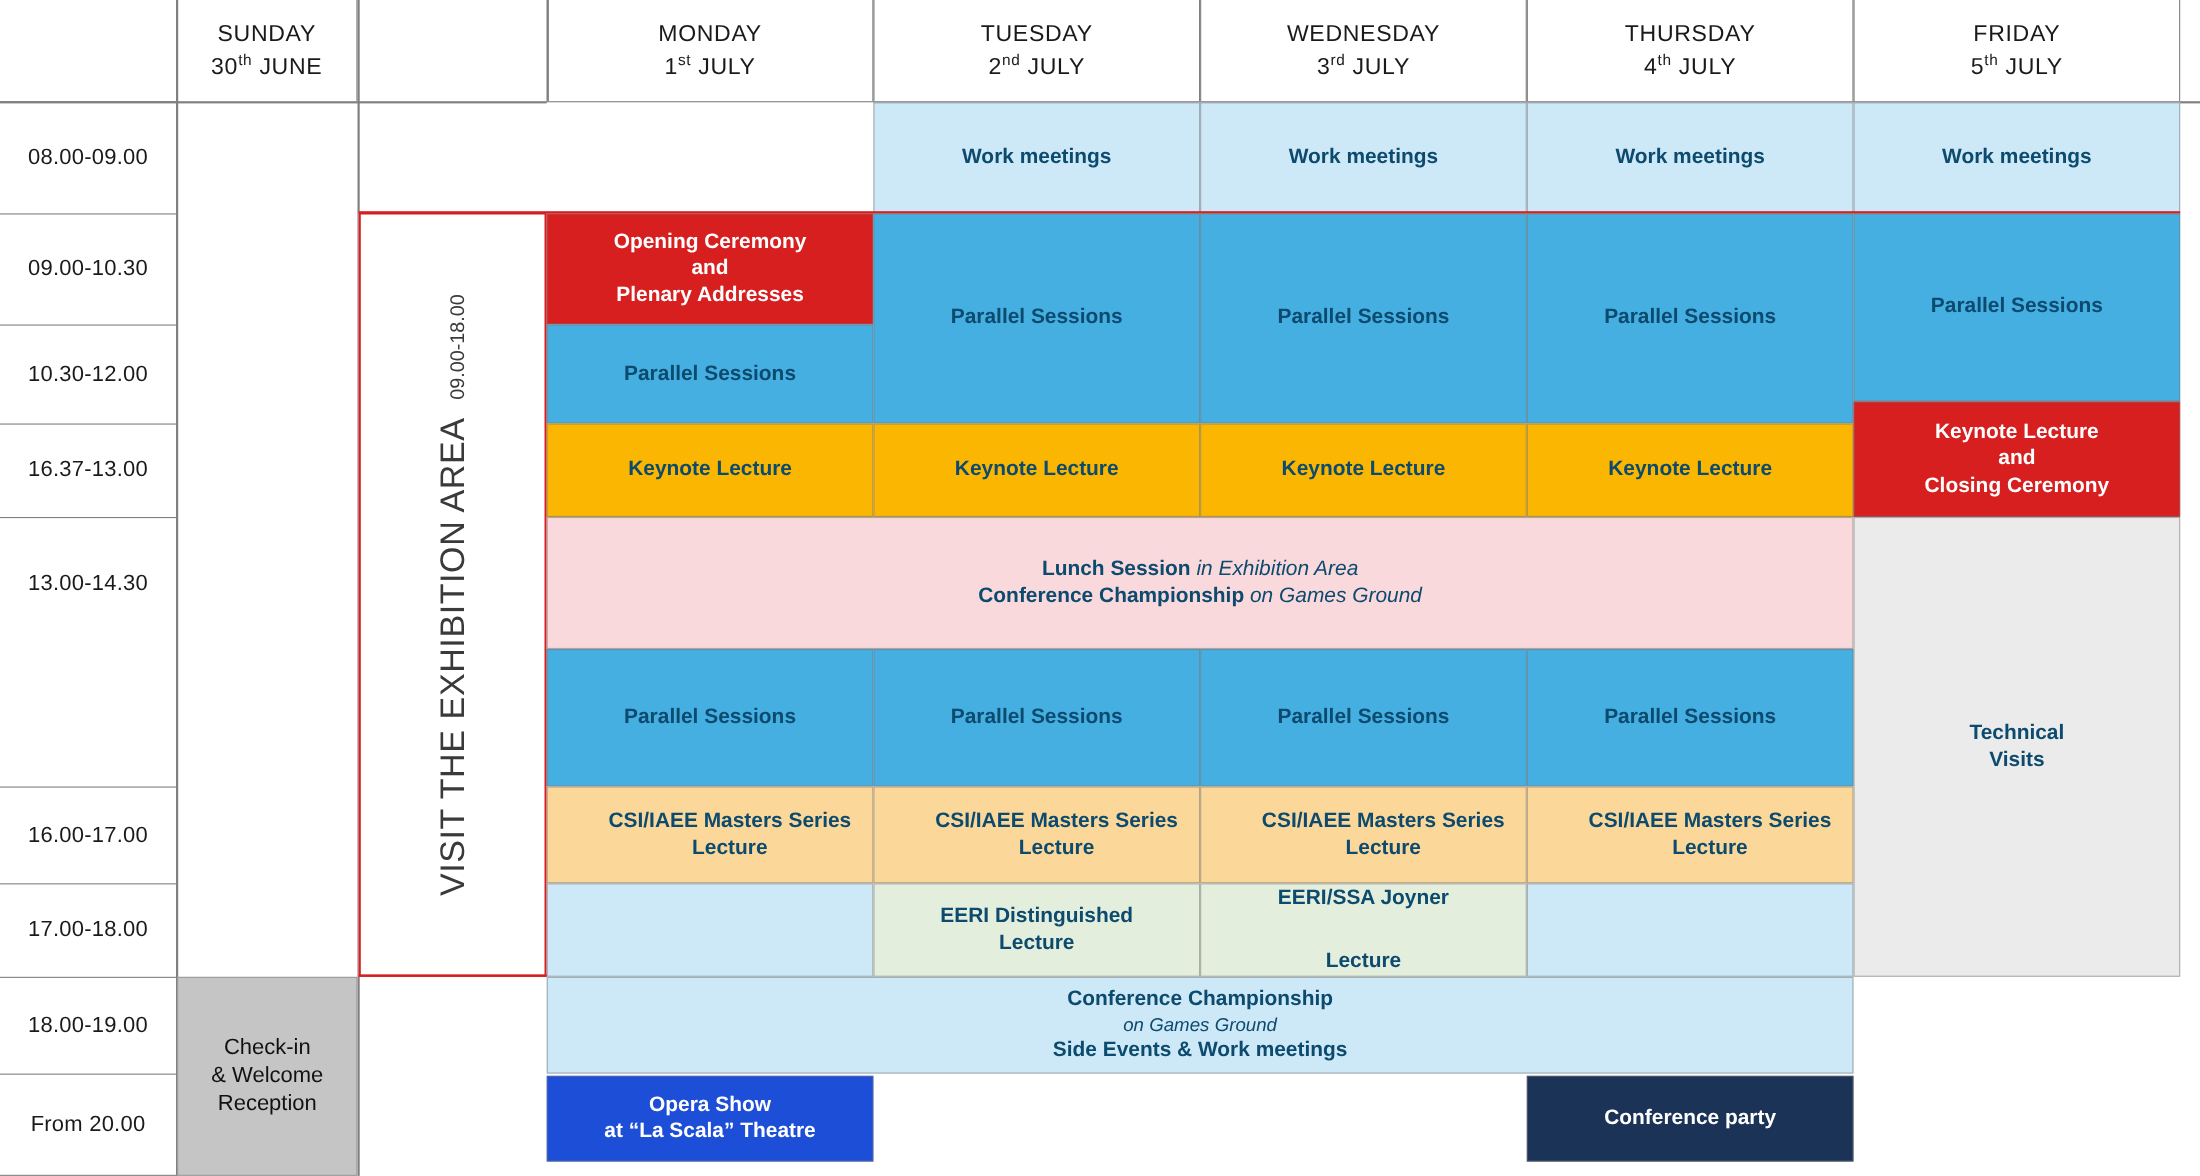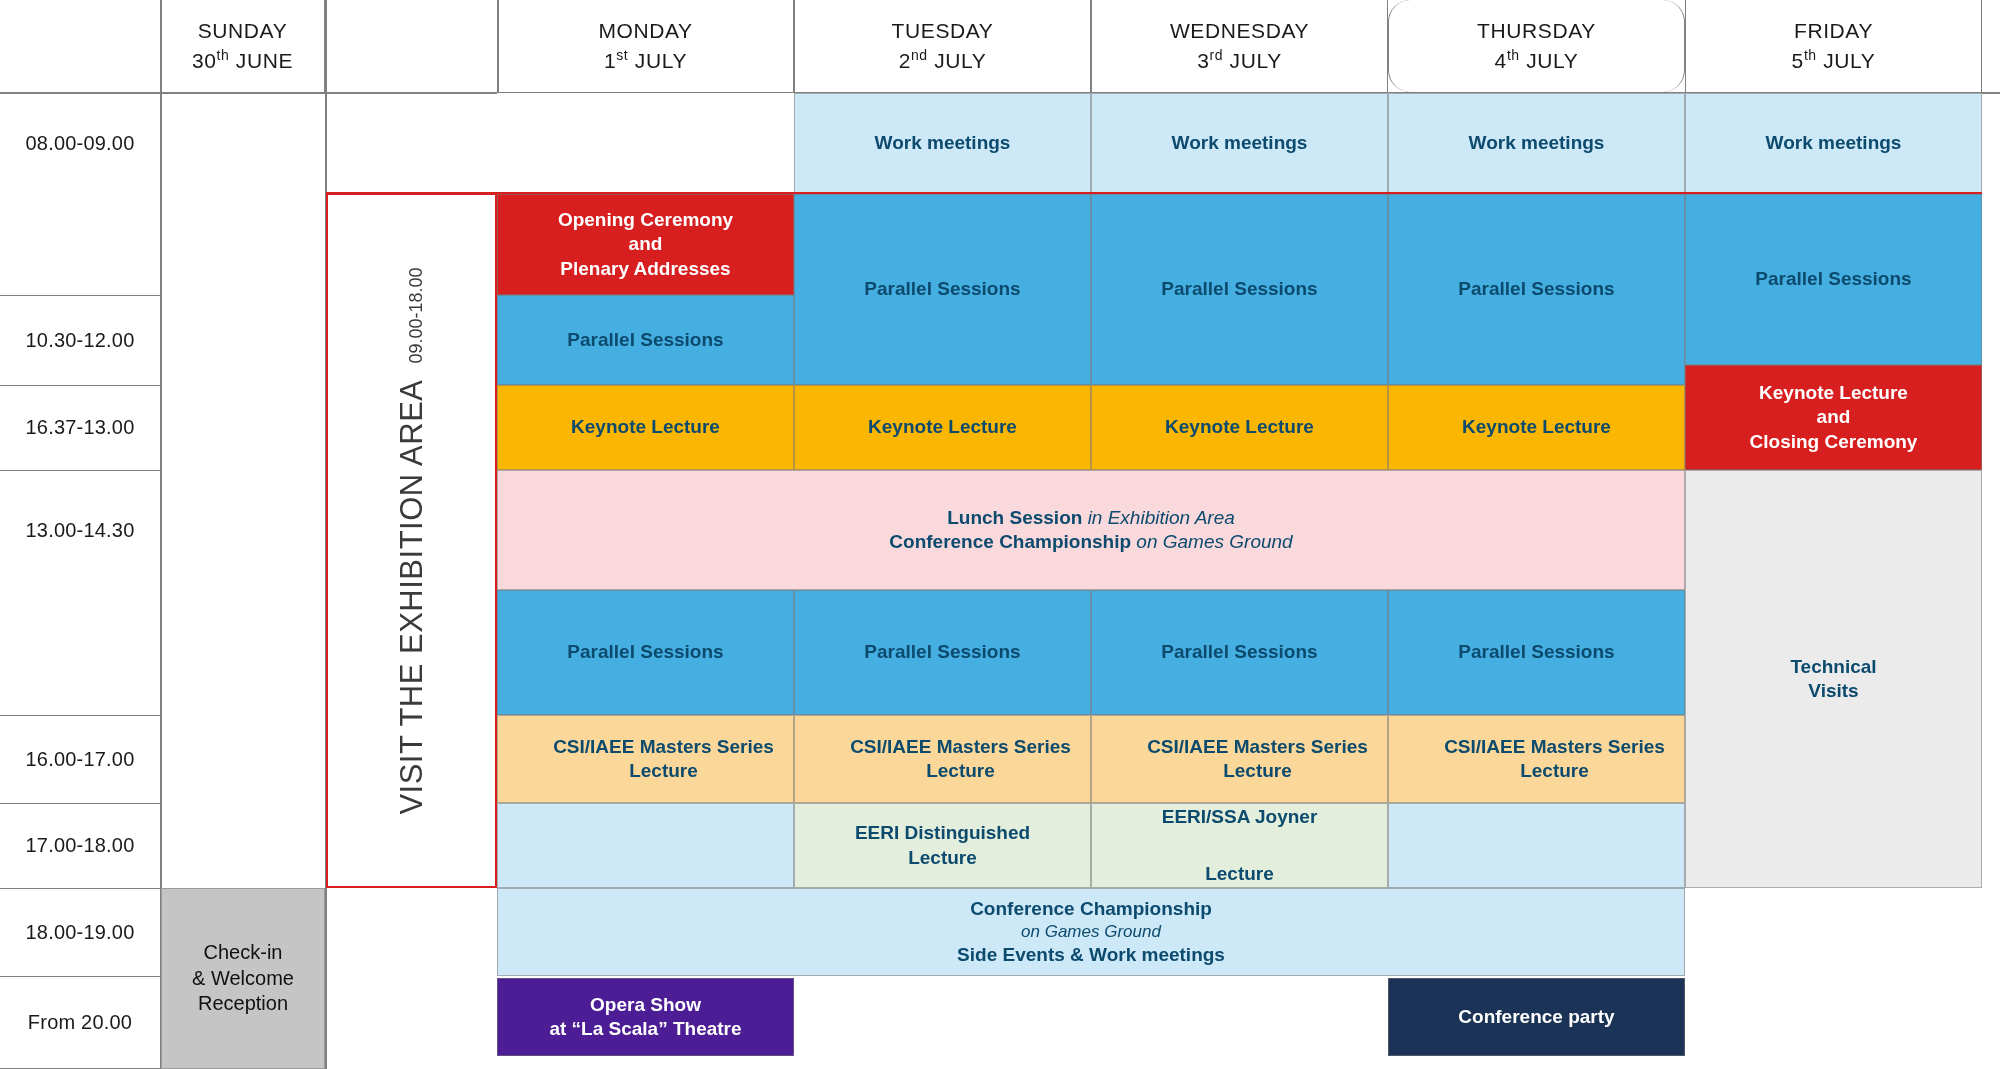--- a/index.html
+++ b/index.html
@@ -79,21 +79,21 @@
   .ev.white  { background:#ffffff; border-color:transparent; }
   .ev.lblue  { background:#cde8f7; }
   .ev.blue   { background:#45afe2; }
   .ev.orange { background:#fab600; }
   .ev.red    { background:#d81f20; color:#ffffff; }
   .ev.pink   { background:#fad9dd; }
   .ev.lorange{ background:#fbd79a;padding-left:36px; }
   .ev.green  { background:#e4eedd; }
   .ev.grey   { background:#ebebeb; }
   .ev.dgrey  { background:#c5c5c5; color:#111; font-weight:400; font-size:20px; }
-  .ev.black  { background:#4c1d95; color:#ffffff; }
+  .ev.black  { background:#1d4ed8; color:#ffffff; }
   .ev.navy   { background:#1b3356; color:#ffffff; }
 
   .ev .sub {
     font-weight: normal;
     font-style: italic;
   }
   .inline-italic {
     font-style: italic;
     font-weight: normal;
   }
@@ -151,31 +151,32 @@
   <div class="cell dayhead" style="left:794px; top:0px; width:297px; height:92px;">
     <span class="d1">TUESDAY</span>
     <span class="d2"><span>2</span><sup>nd</sup> <span>JULY</span></span>
   </div>
 
   <div class="cell dayhead" style="left:1091px; top:0px; width:297px; height:92px;">
     <span class="d1">WEDNESDAY</span>
     <span class="d2"><span>3</span><sup>rd</sup> <span>JULY</span></span>
   </div>
 
-  <div class="cell dayhead" style="left:1388px; top:0px; width:297px; height:92px;border-radius:22px;">
+  <div class="cell dayhead" style="left:1388px; top:0px; width:297px; height:92px;">
     <span class="d1">THURSDAY</span>
     <span class="d2"><span>4</span><sup>th</sup> <span>JULY</span></span>
   </div>
 
   <div class="cell dayhead" style="left:1685px; top:0px; width:297px; height:92px;">
     <span class="d1">FRIDAY</span>
     <span class="d2"><span>5</span><sup>th</sup> <span>JULY</span></span>
   </div>
 
   <div class="cell timecell" style="left:0px; top:92px; width:160px; height:102px;">08.00-09.00</div>
+  <div class="cell timecell" style="left:0px; top:194px; width:160px; height:101px;">09.00-10.30</div>
   <div class="cell timecell" style="left:0px; top:295px; width:160px; height:90px;">10.30-12.00</div>
   <div class="cell timecell" style="left:0px; top:385px; width:160px; height:85px;">16.37-13.00</div>
   <div class="cell timecell" style="left:0px; top:470px; width:160px; height:120px;">13.00-14.30</div>
   <div class="cell timecell" style="left:0px; top:715px; width:160px; height:88px;">16.00-17.00</div>
   <div class="cell timecell" style="left:0px; top:803px; width:160px; height:85px;">17.00-18.00</div>
   <div class="cell timecell" style="left:0px; top:888px; width:160px; height:88px;">18.00-19.00</div>
   <div class="cell timecell last" style="left:0px; top:976px; width:160px; height:93px;">From 20.00</div>
 
   <div class="vrule" style="left:160px; top:0px; height:1069px;"></div>
 

